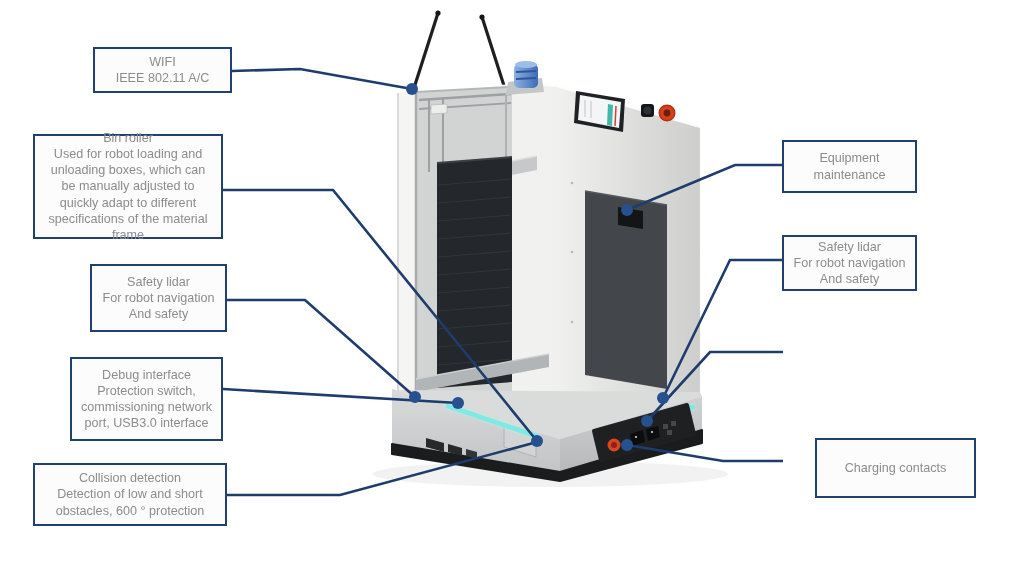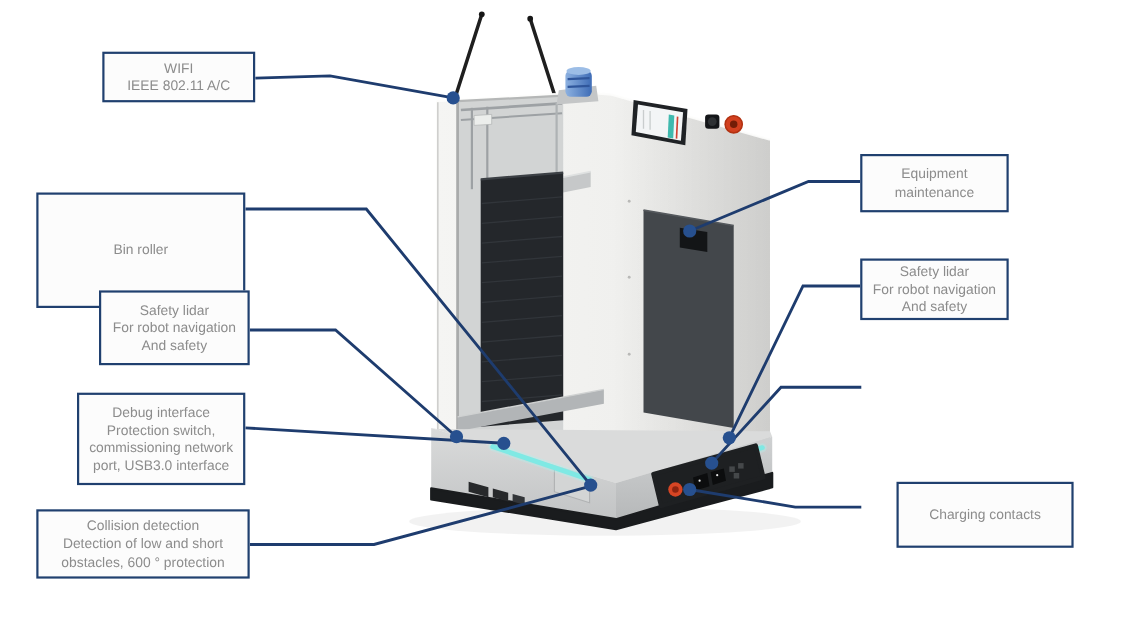--- a/index.html
+++ b/index.html
@@ -183,22 +183,23 @@
       <circle cx="647" cy="421" r="6"></circle>
       <circle cx="627" cy="445" r="6"></circle>
     </g>
   </svg>
 
   <div class="callout" style="left:93px;top:47px;width:139px;height:46px;">
     <div class="co-title">WIFI</div>
     <div class="co-body">IEEE 802.11 A/C</div>
   </div>
 
-  <div class="callout" style="left:33px;top:134px;width:190px;height:105px;margin-top:41px;">
+  <div class="callout" style="left:33px;top:134px;width:190px;height:105px;">
     <div class="co-title">Bin roller</div>
+    <div class="co-body">Used for robot loading and unloading boxes, which can be manually adjusted to quickly adapt to different specifications of the material frame</div>
   </div>
 
   <div class="callout" style="left:90px;top:264px;width:137px;height:68px;">
     <div class="co-title">Safety lidar</div>
     <div class="co-body">For robot navigation And safety</div>
   </div>
 
   <div class="callout" style="left:70px;top:344px;width:153px;height:84px;margin-top:13px;">
     <div class="co-title">Debug interface</div>
     <div class="co-body">Protection switch, commissioning network port, USB3.0 interface</div>

